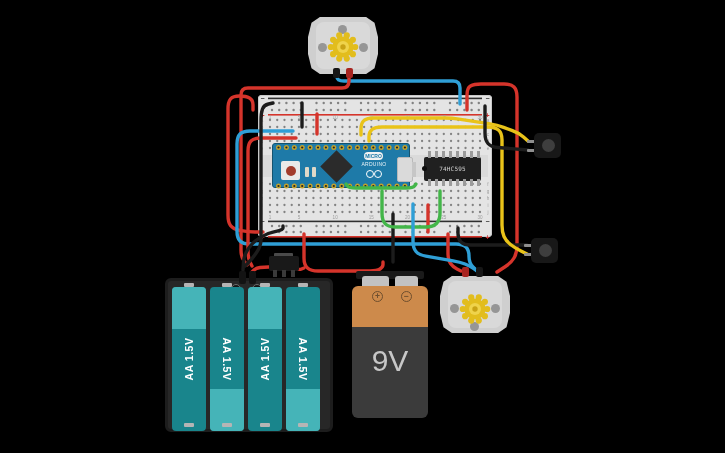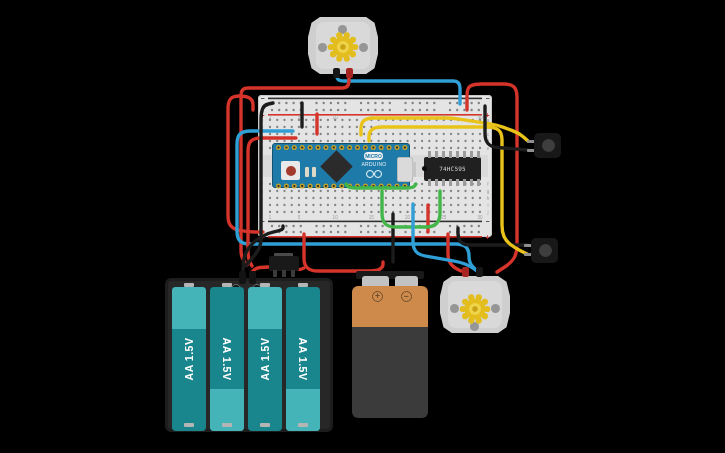--- a/index.html
+++ b/index.html
@@ -790,15 +790,16 @@
   </div>
 
   <div id="bat9v" class="abs">
     <div class="b9-strip"></div>
     <div class="b9-term b9-t1"></div>
     <div class="b9-term b9-t2"></div>
     <div class="b9-top"></div>
     <div class="b9-body"></div>
     <div class="b9-sym" style="left:20px;">+</div>
     <div class="b9-sym" style="left:49px;">−</div>
+    <div class="b9-label">9V</div>
   </div>
 
 </div>
 
 </body></html>

